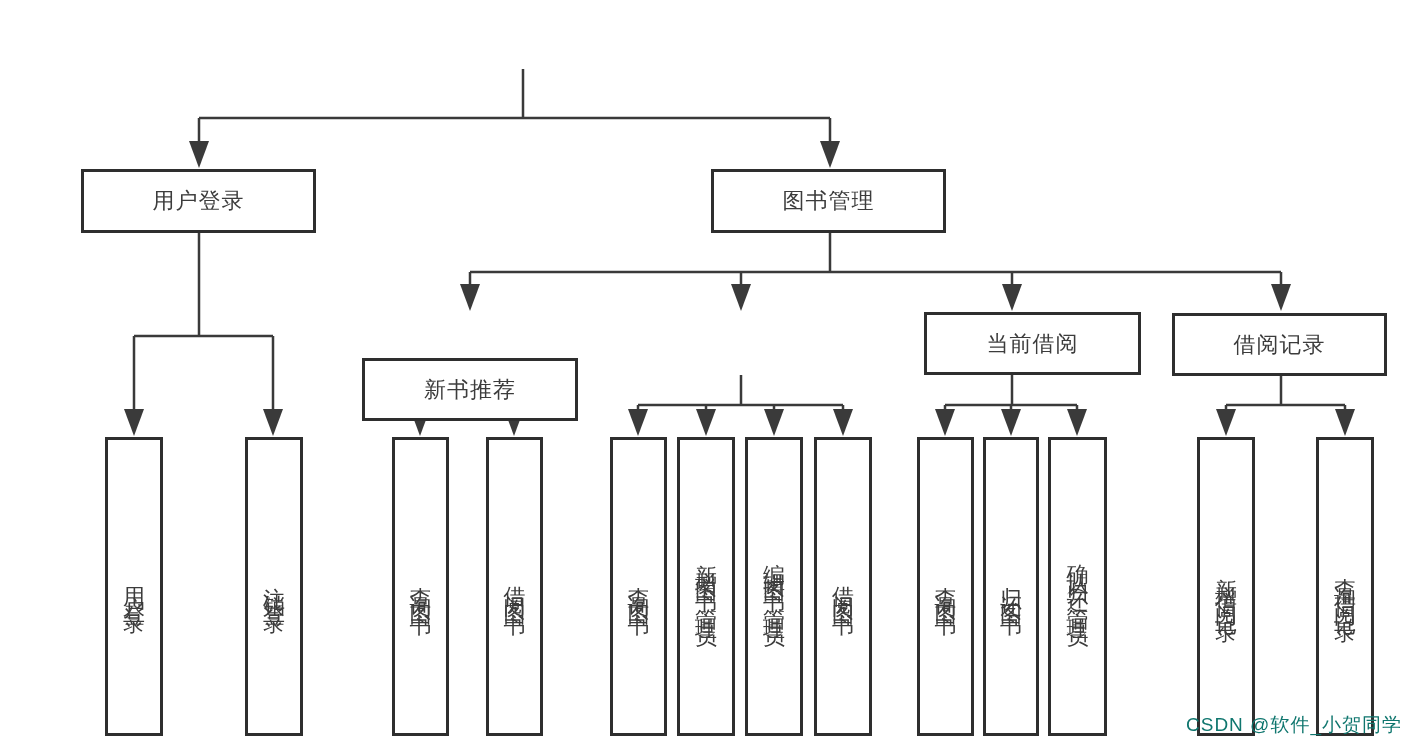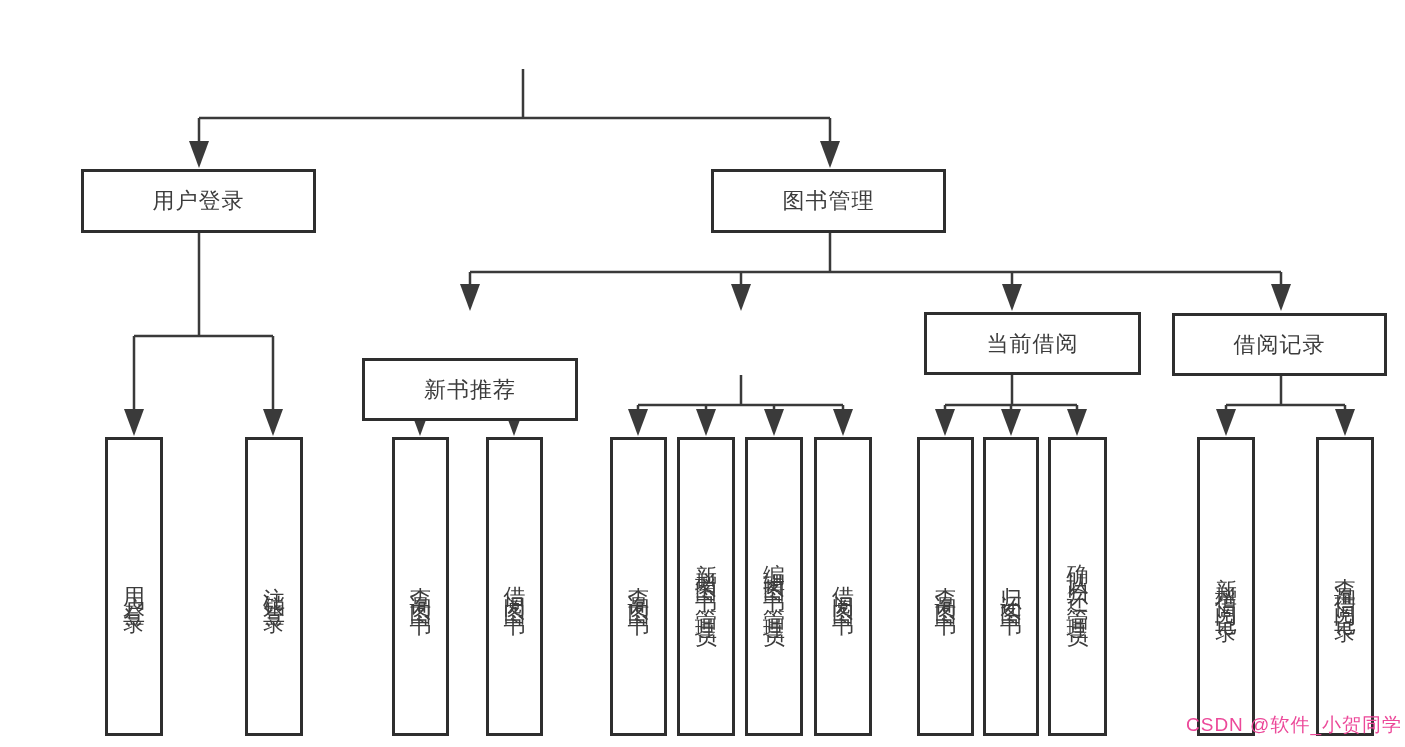--- a/index.html
+++ b/index.html
@@ -29,21 +29,21 @@
     letter-spacing:9px;
     line-height:1;
     color:#3c3c3c;
     white-space:nowrap;
   }
   #watermark{
     position:absolute;
     left:1186px;top:712px;
     font-size:19px;
     letter-spacing:1px;
-    color:#ec4899;
+    color:#0f766e;
     z-index:5;
     white-space:nowrap;
   }
 </style>
 </head>
 <body>
 
 <div id="canvas">
 
   <svg id="connectors" viewBox="0 0 1405 747" xmlns="http://www.w3.org/2000/svg">

